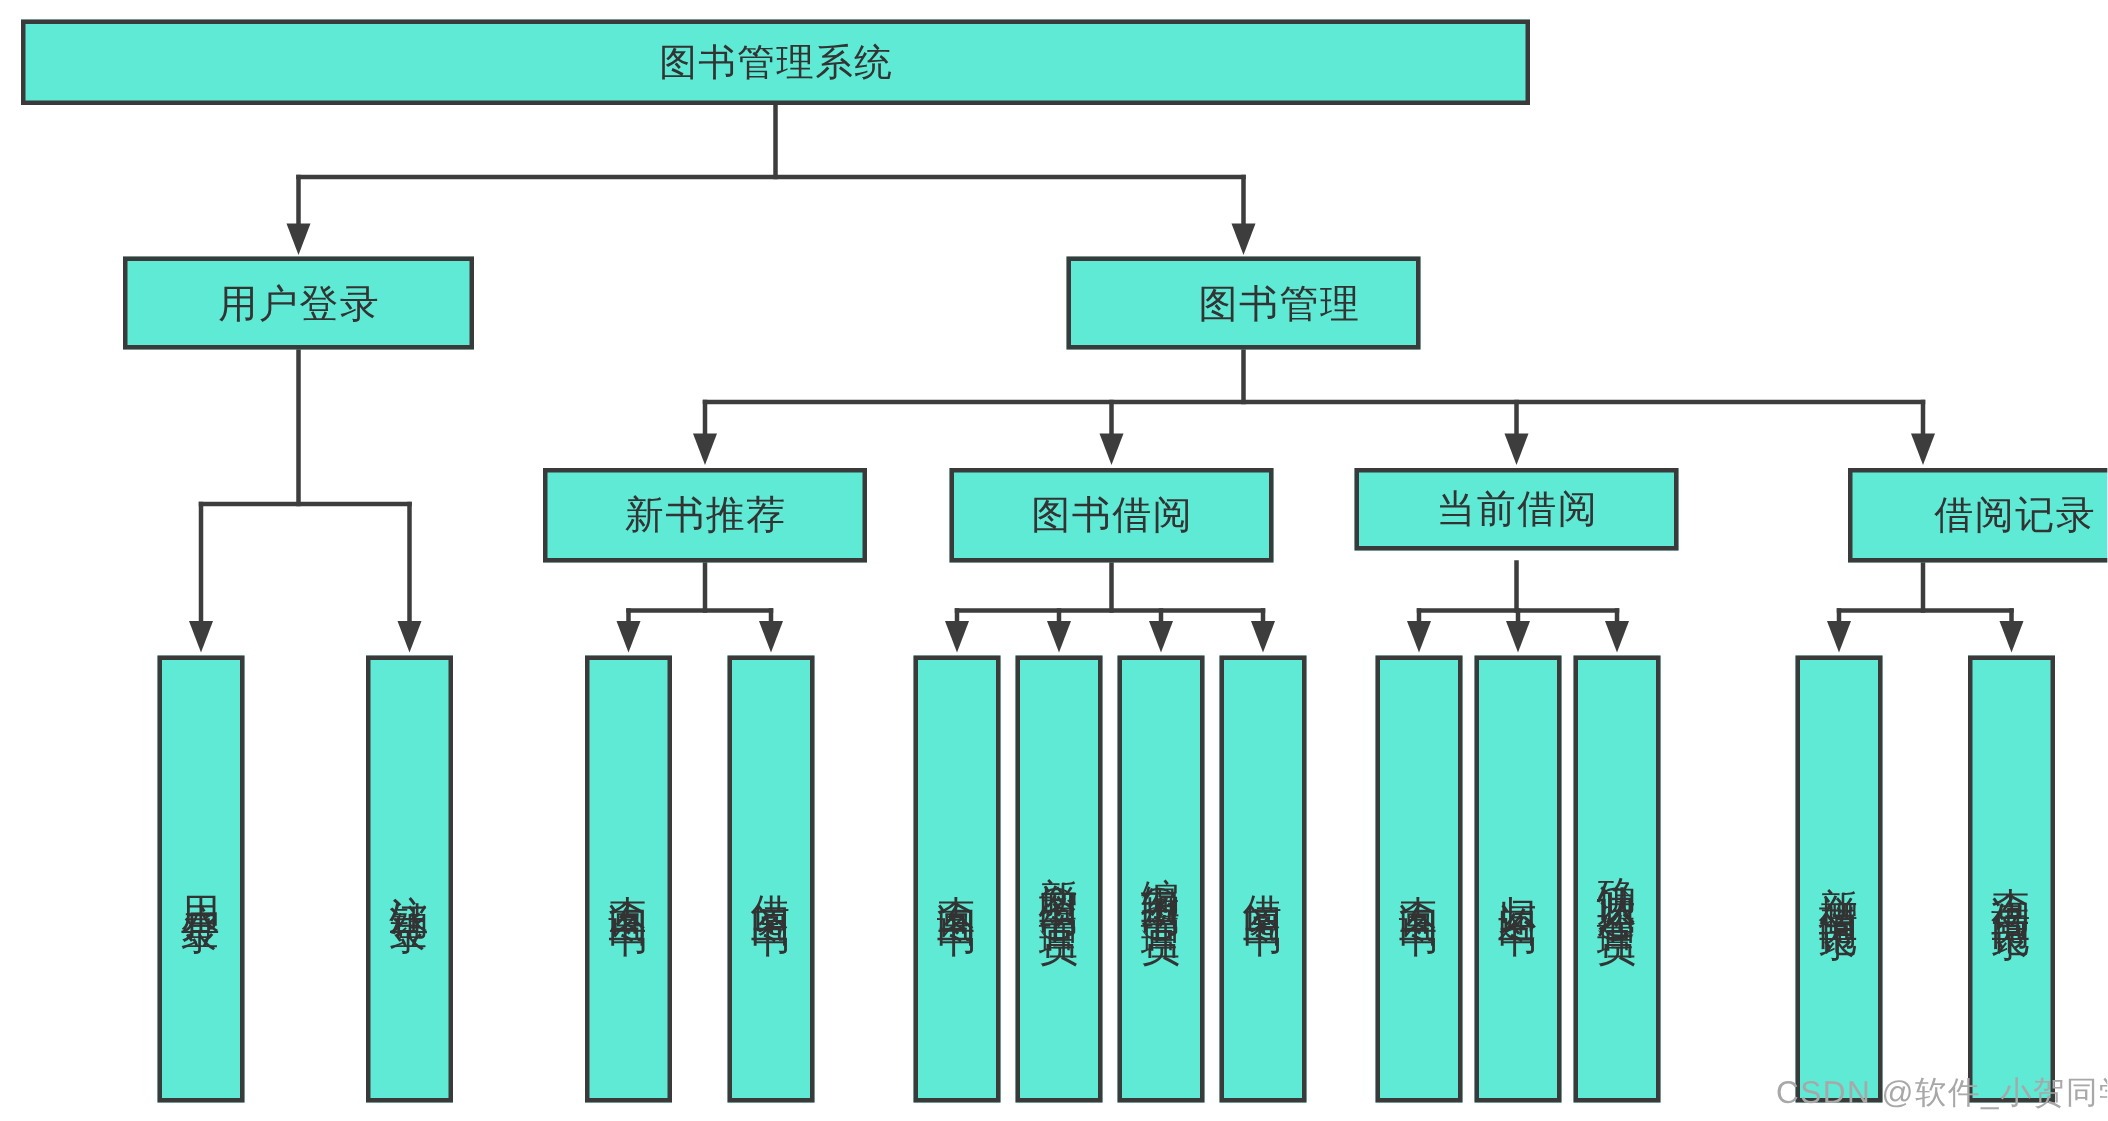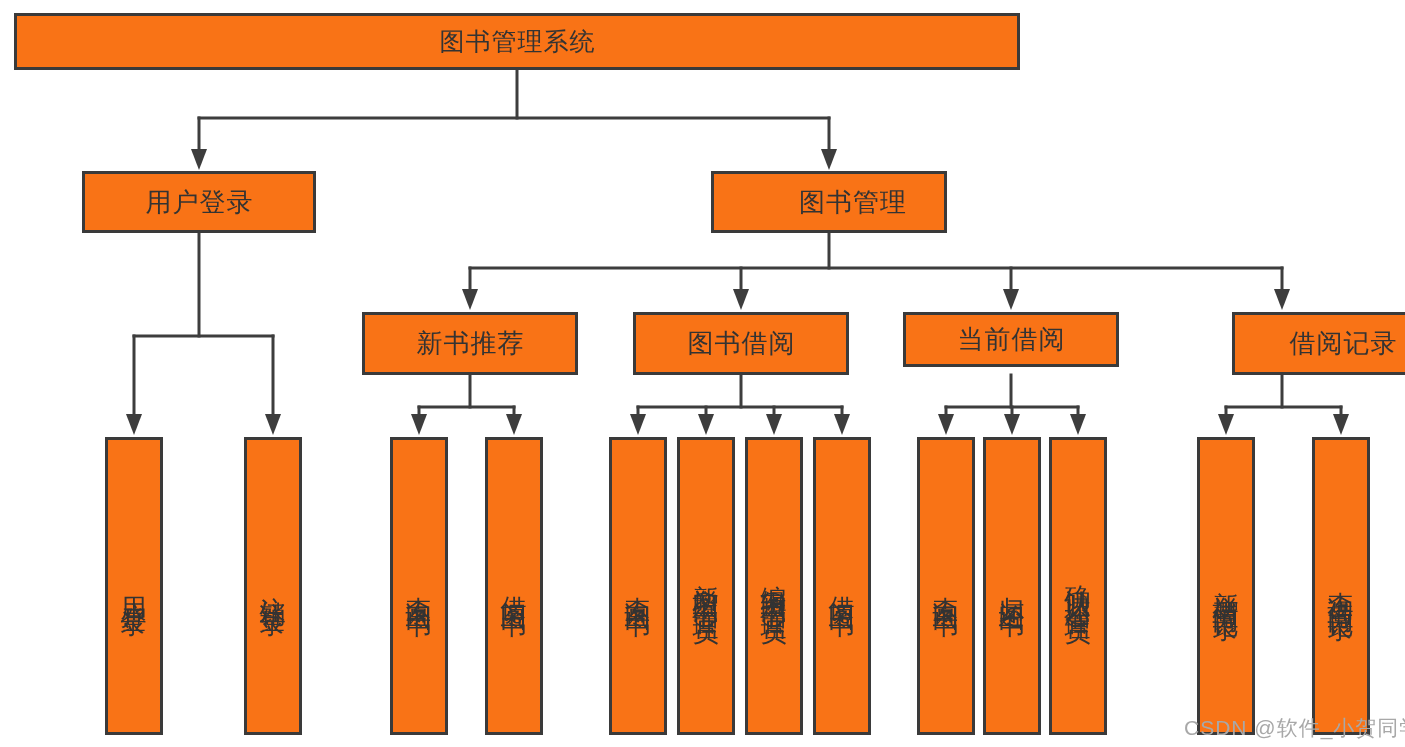--- a/index.html
+++ b/index.html
@@ -16,21 +16,21 @@
   }
   #connectors {
     position: absolute;
     left: 0; top: 0;
     pointer-events: none;
   }
   .box {
     position: absolute;
     box-sizing: border-box;
     border: 3px solid #3a3a3a;
-    background: #f97316;
+    background: #5eead4;
     display: flex;
     align-items: center;
     justify-content: center;
     color: #333333;
     font-size: 26px;
     letter-spacing: 1px;
     text-align: center;
     white-space: nowrap;
     z-index: 2;
   }

